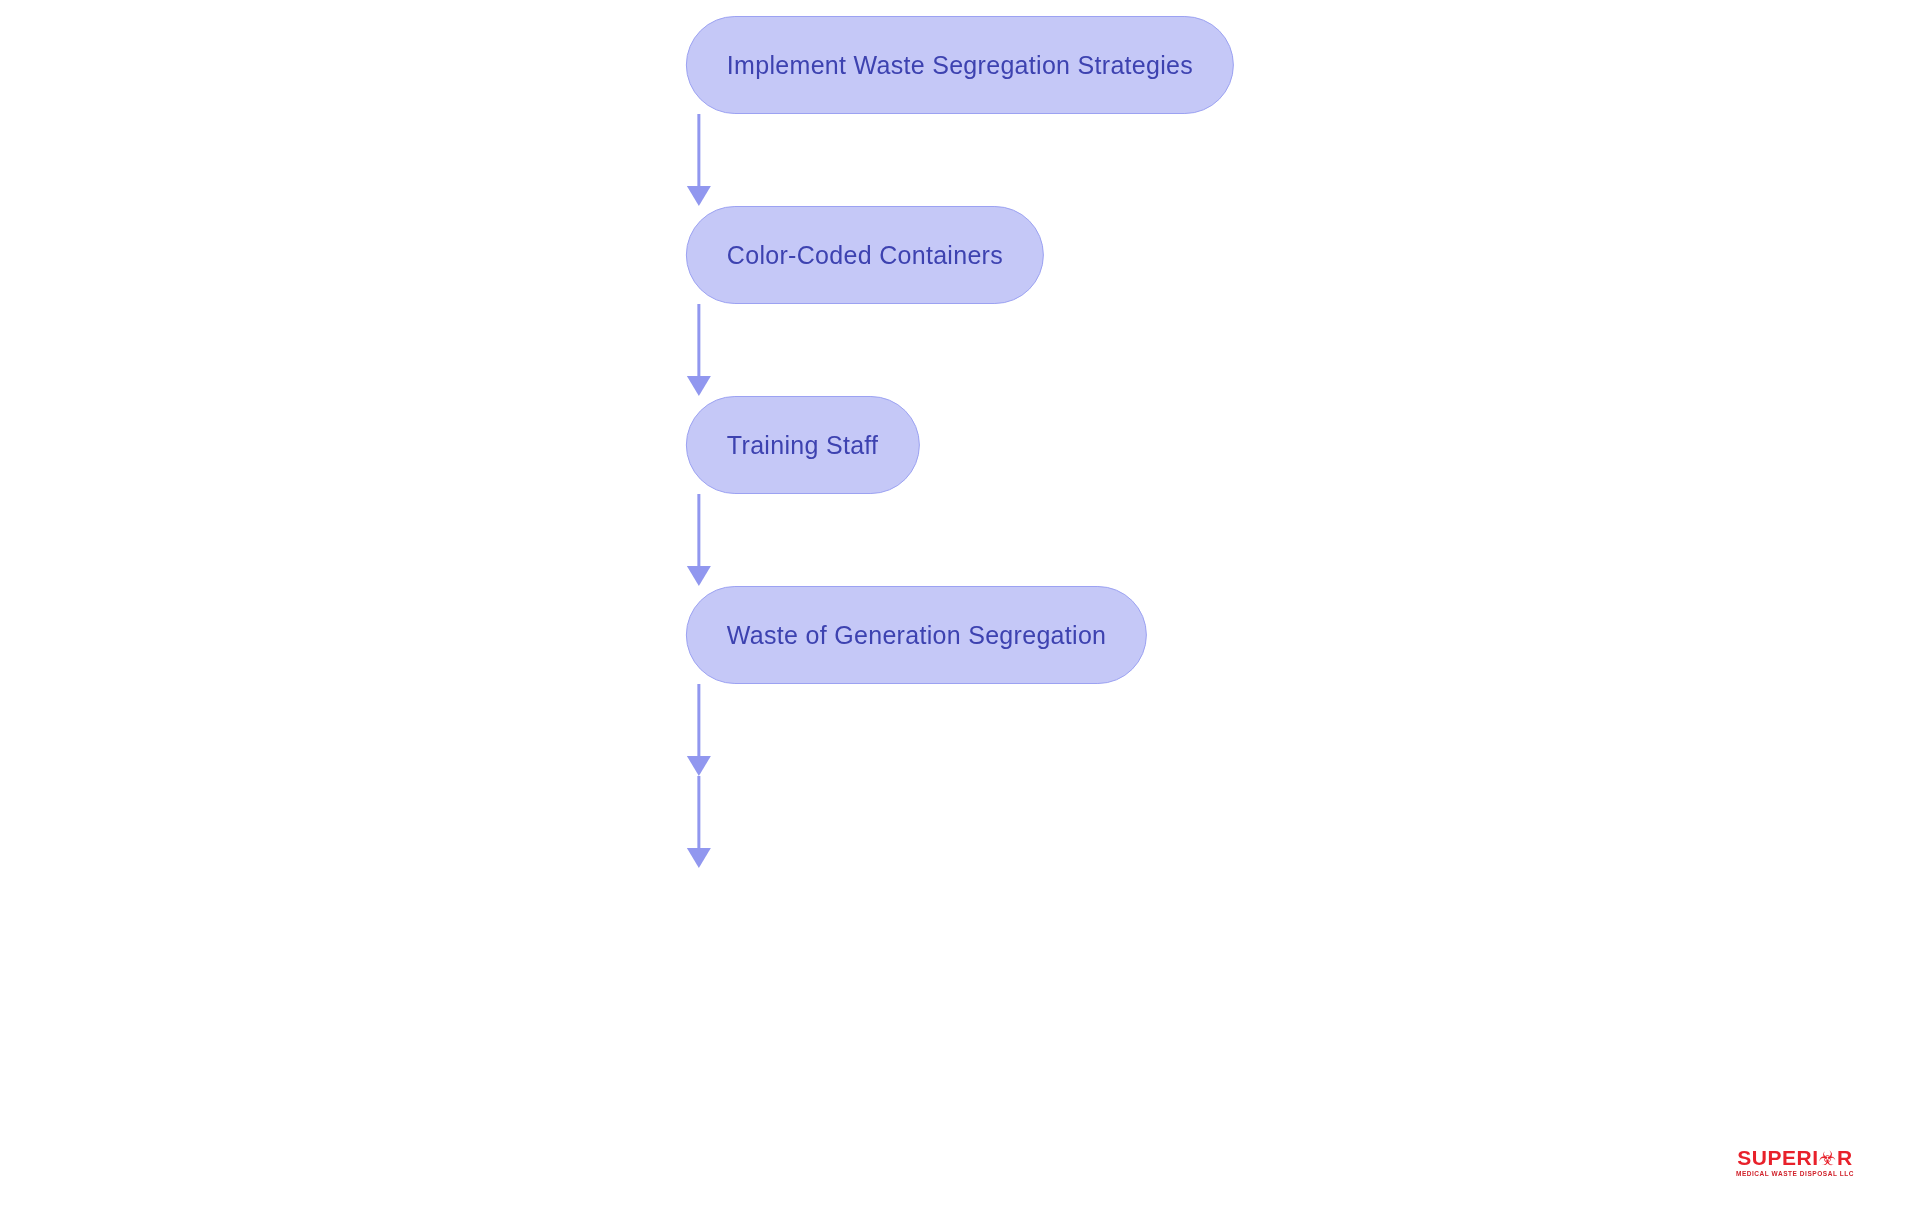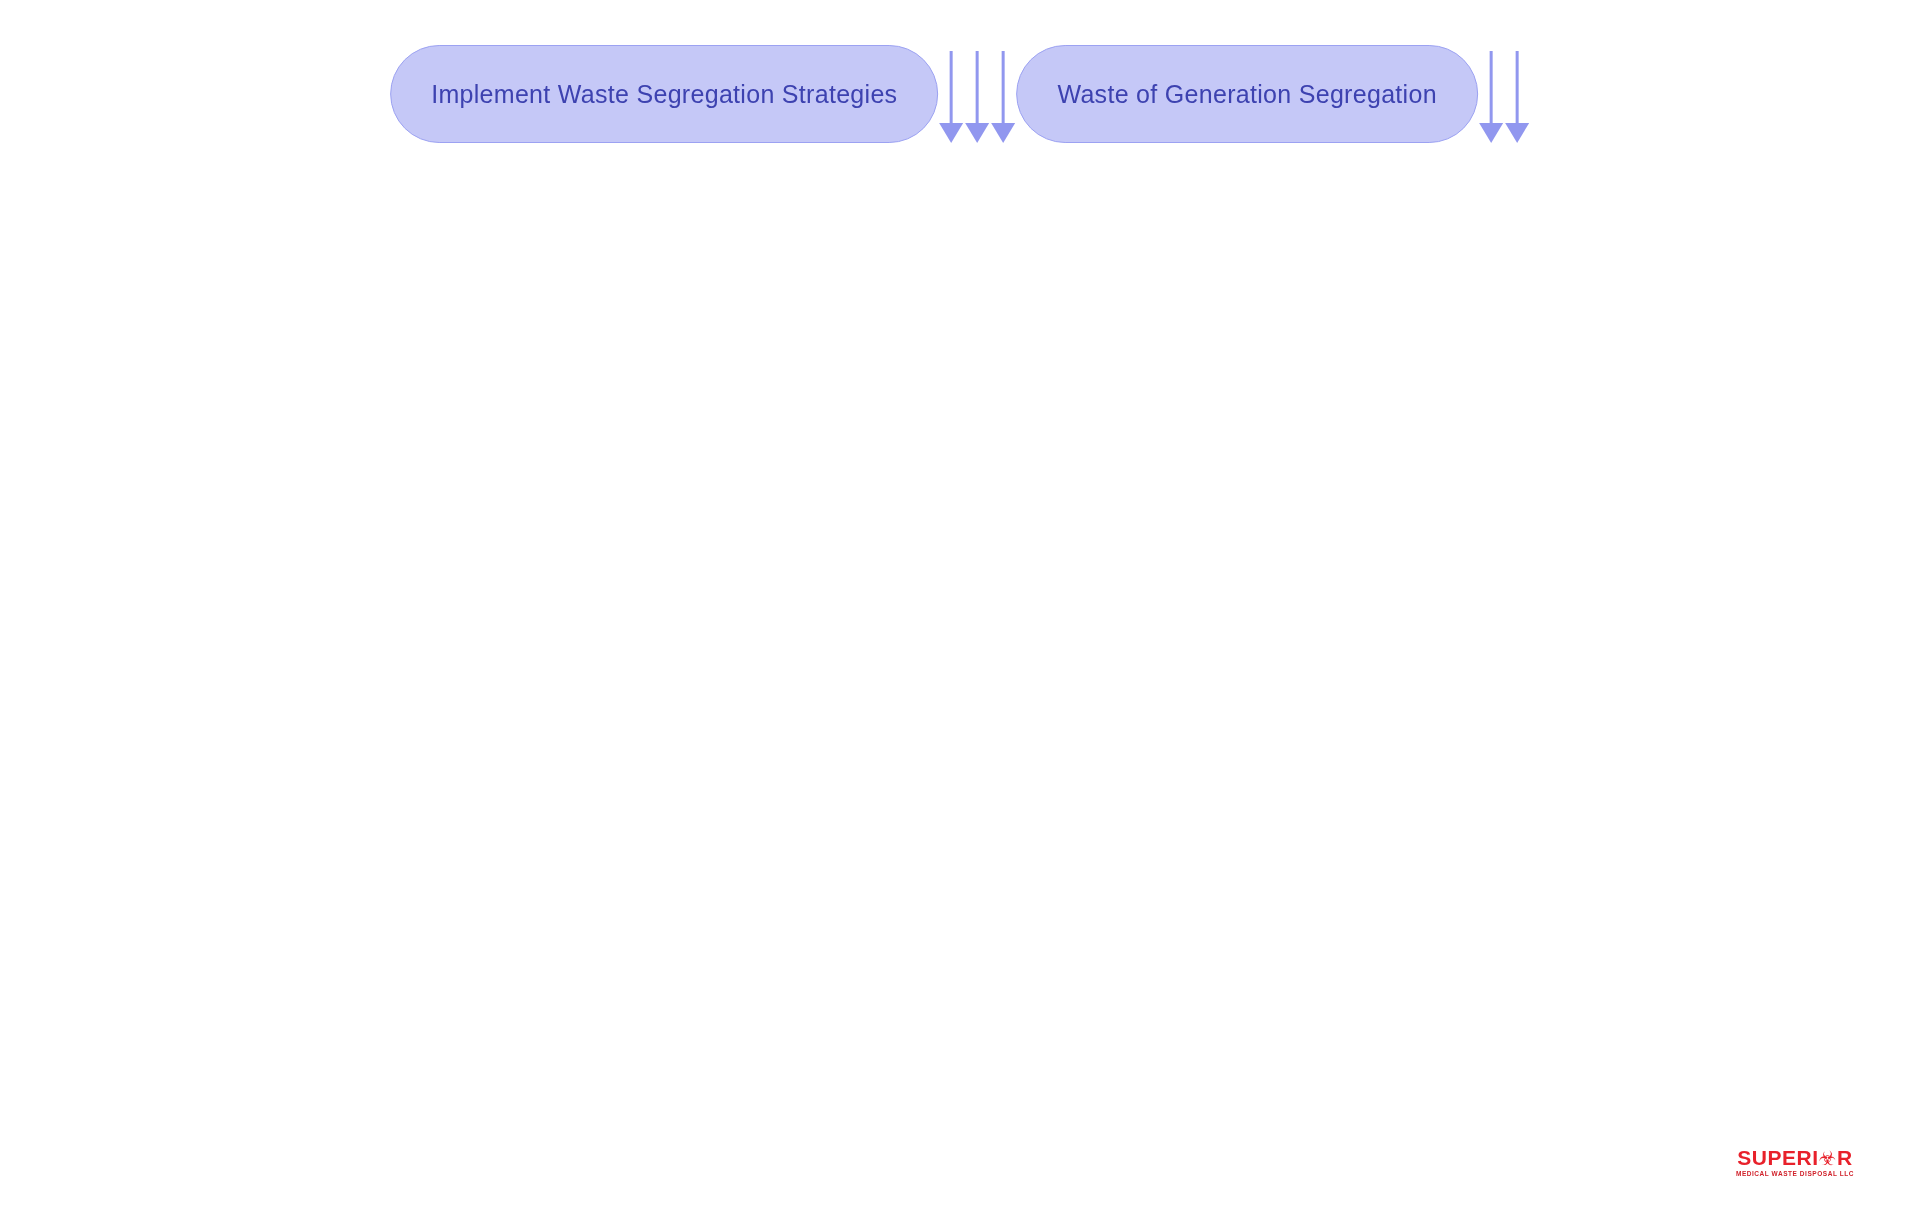--- a/index.html
+++ b/index.html
@@ -22,23 +22,22 @@
     width: 1920px;
     height: 1215px;
     background: #ffffff;
   }
   .flow {
     position: absolute;
     top: 16px;
     left: 50%;
     transform: translateX(-50%);
     display: flex;
-    flex-direction: row;
-    align-items: flex-end;
-    margin-top: 29px;
+    flex-direction: column;
+    align-items: flex-start;
   }
   .node {
     height: 98px;
     padding: 0 40px;
     border-radius: 50px;
     background: var(--node-fill);
     border: 1.5px solid var(--node-border);
     color: var(--node-text);
     font-size: 25px;
     letter-spacing: 0.3px;
@@ -109,26 +108,32 @@
 
     <div class="node">
       <span>Implement Waste Segregation Strategies</span>
     </div>
 
     <div class="arrow">
       <div class="shaft"></div>
       <div class="head"></div>
     </div>
 
+    <div class="node">
+      <span>Color-Coded Containers</span>
+    </div>
 
     <div class="arrow">
       <div class="shaft"></div>
       <div class="head"></div>
     </div>
 
+    <div class="node">
+      <span>Training Staff</span>
+    </div>
 
     <div class="arrow">
       <div class="shaft"></div>
       <div class="head"></div>
     </div>
 
     <div class="node">
       <span>Waste of Generation Segregation</span>
     </div>
 

